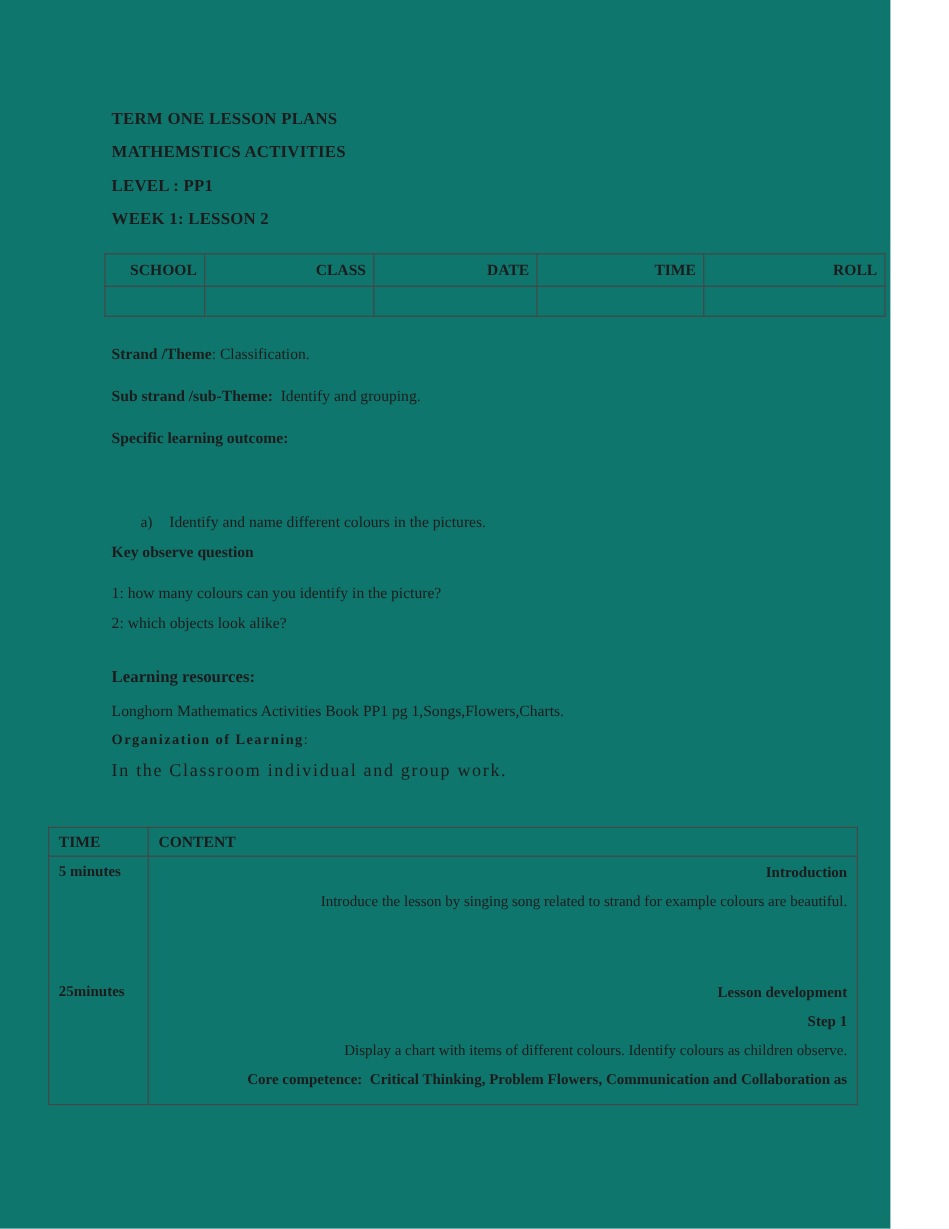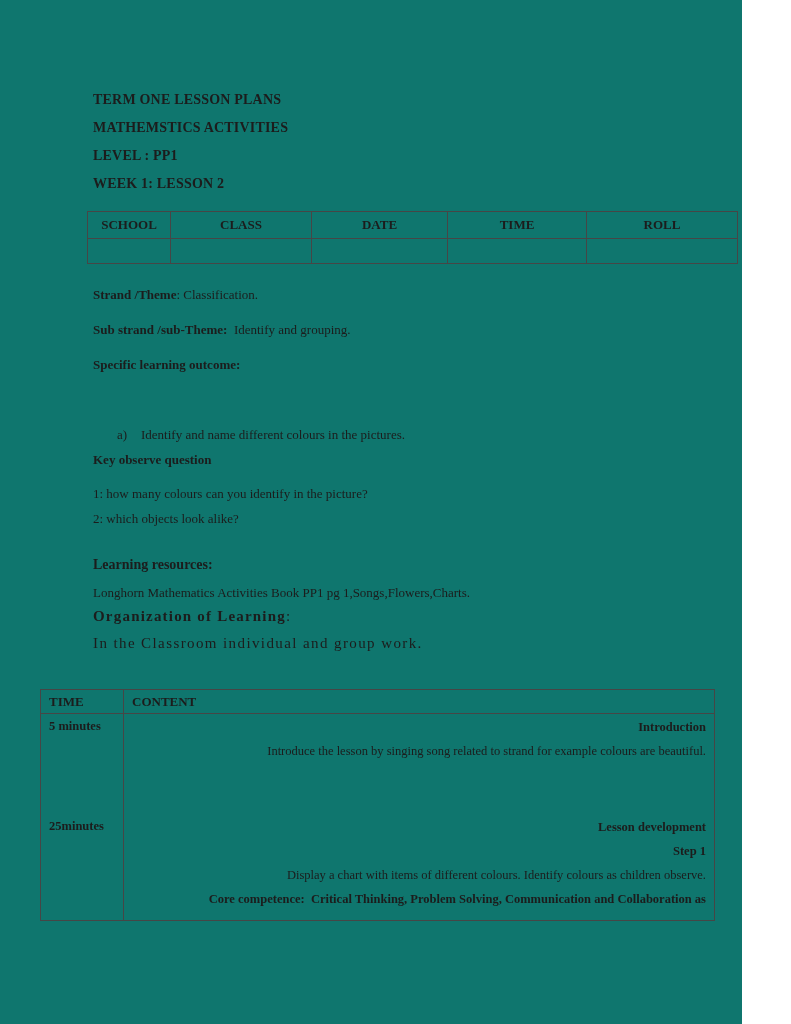--- a/index.html
+++ b/index.html
@@ -28,21 +28,21 @@
   table.info-table {
     position:absolute; left:87px; top:211px;
     width:650px;
     border-collapse:collapse;
     table-layout:fixed;
   }
   table.info-table th, table.info-table td {
     border:1.5px solid #464646;
     font-size:13px;
     font-weight:bold;
-    text-align:center;
+    text-align:right;
     vertical-align:middle;
     padding:2px 6px;
   }
   table.info-table thead tr { height:27px; }
   table.info-table tbody tr { height:25px; }
   .col-school { width:83px; }
   .col-class  { width:141px; }
   .col-date   { width:136px; }
   .col-time   { width:139px; }
   .col-roll   { width:151px; }
@@ -51,21 +51,21 @@
   .para {
     left:93px;
     font-size:13px;
     line-height:17px;
     white-space:pre-wrap;
   }
   .bold { font-weight:bold; }
   .list-item { left:117px; display:flex; }
   .list-marker { width:24px; flex:0 0 24px; }
   .resources-heading { font-size:14px; font-weight:bold; }
-  .org-heading { font-size:15px; font-weight:bold; letter-spacing:1.2px; }
+  .org-heading { font-size:12px; font-weight:bold; letter-spacing:1.2px; }
   .org-heading .colon { font-weight:normal; }
   .org-text { font-size:15px; letter-spacing:1.4px; }
 
   
   table.schedule-table {
     position:absolute; left:40px; top:689px;
     width:675px;
     border-collapse:collapse;
     table-layout:fixed;
   }
@@ -155,19 +155,19 @@
           <p class="bold">Introduction</p>
           <p>Introduce the lesson by singing song related to strand for example colours are beautiful.</p>
         </td>
       </tr>
       <tr class="sched-row-2">
         <td class="time-col">25minutes</td>
         <td class="content-col">
           <p class="bold">Lesson development</p>
           <p class="bold">Step 1</p>
           <p>Display a chart with items of different colours. Identify colours as children observe.</p>
-          <p class="bold">Core competence:  Critical Thinking, Problem Solving, Communication and Collaboration as</p>
+          <p class="bold">Core competence:  Critical Thinking, Problem Flowers, Communication and Collaboration as</p>
         </td>
       </tr>
     </tbody>
   </table>
 
 </div>
 
 </body></html>

